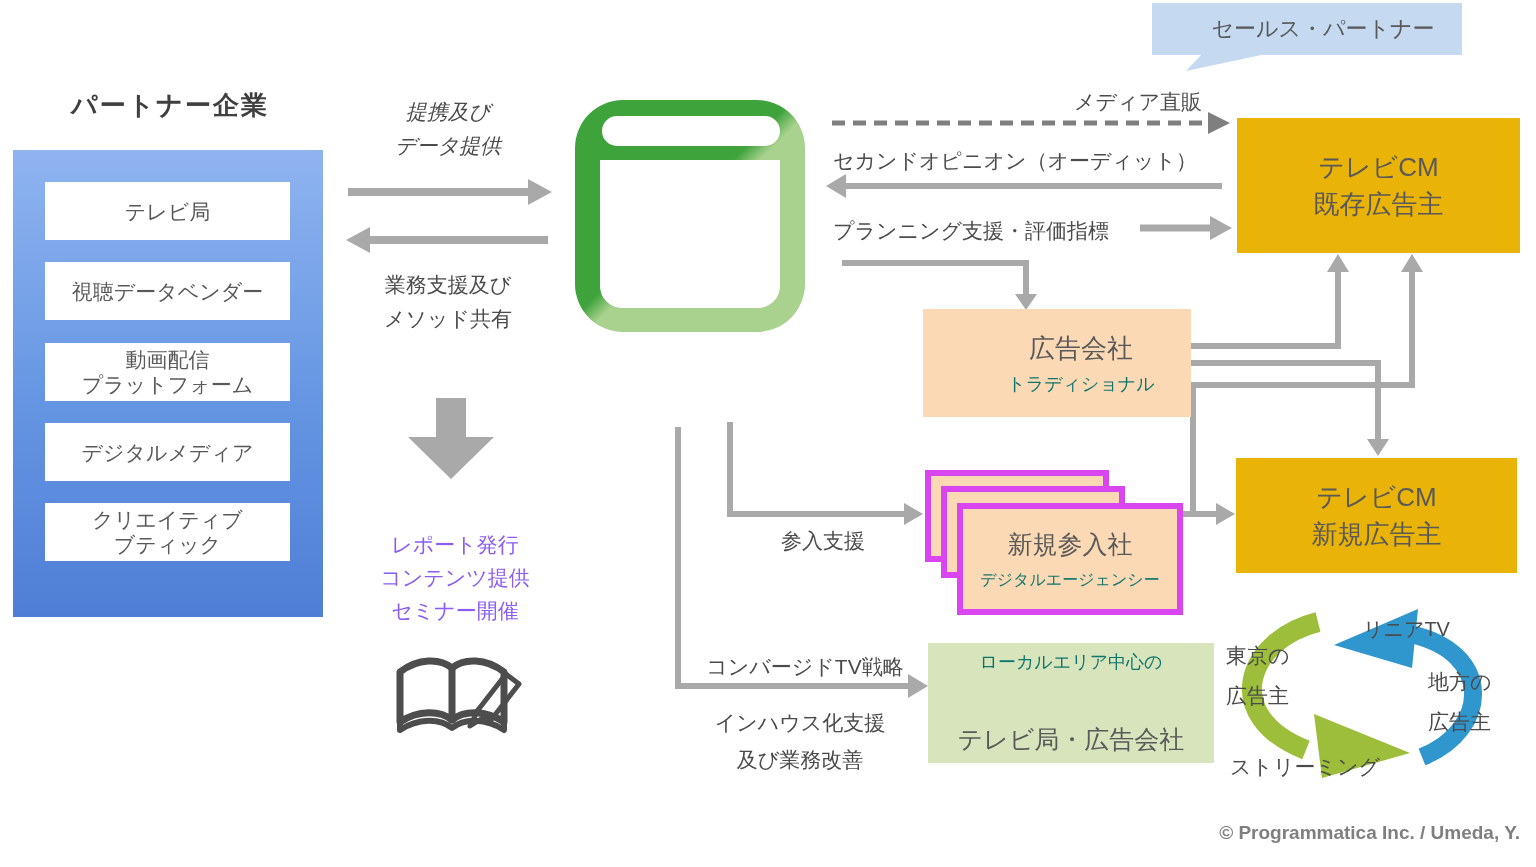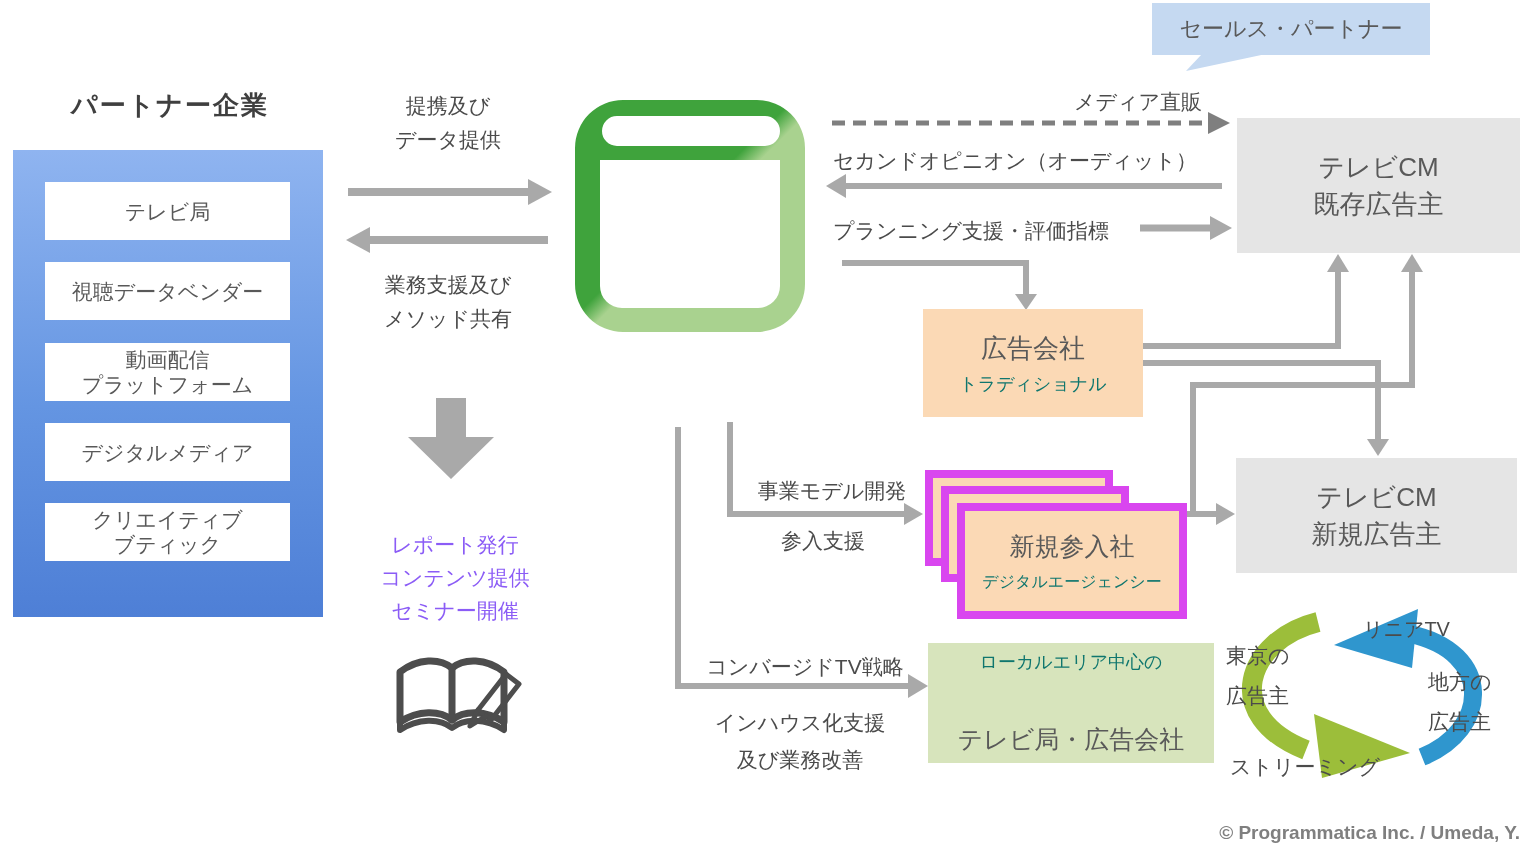--- a/index.html
+++ b/index.html
@@ -21,31 +21,31 @@
     position:absolute;left:32px;width:245px;height:58px;background:#fff;
     display:flex;align-items:center;justify-content:center;
     color:#595959;font-size:21px;line-height:25px;text-align:center;
   }
 
   
   .lbl{color:#4b4b4b;font-size:21px;line-height:34px;z-index:3;}
 
   
   .bx{display:flex;flex-direction:column;align-items:center;justify-content:center;z-index:2;}
-  .bx-pink{background:#e5e5e5;}
-  .bx-peach{background:#fbd9b5;}
+  .bx-pink{background:#eab308;}
+  .bx-peach{background:#fbd9b5;padding-left:48px;}
   .bx-green{background:#d7e4bc;gap:46px;}
   .bx .t1{color:#595959;font-size:26px;line-height:37px;}
   .bx .t2{color:#0f766e;font-size:18px;line-height:26px;margin-top:4px;}
-  .stackbx{position:absolute;background:#fbd9b5;border:8px solid #d946ef;z-index:2;}
+  .stackbx{position:absolute;background:#fbd9b5;border:6px solid #d946ef;z-index:2;}
 
   .bubble{
     left:1152px;top:3px;width:278px;height:52px;background:#c5d9f1;
     display:flex;align-items:center;justify-content:center;
-    color:#595959;font-size:22px;z-index:2;
+    color:#595959;font-size:22px;z-index:2;padding-left:32px;
   }
   .copyright{left:1120px;top:822px;width:400px;text-align:right;
     color:#7f7f7f;font-size:19px;font-weight:700;}
   #overlay{position:absolute;left:0;top:0;z-index:1;}
 </style>
 </head>
 <body>
 
 <div id="canvas">
 
@@ -148,28 +148,27 @@
     <div class="pitem" style="top:112px">視聴データベンダー</div>
     <div class="pitem ml" style="top:193px">動画配信
 プラットフォーム</div>
     <div class="pitem" style="top:273px">デジタルメディア</div>
     <div class="pitem ml" style="top:353px">クリエイティブ
 ブティック</div>
   </div>
 
   <div class="abs bubble">セールス・パートナー</div>
 
-  <div class="abs lbl ml ctr" style="left:348px;top:89px;width:200px;">提携及び
+  <div class="abs lbl ml ctr" style="left:348px;top:95px;width:200px;font-style:italic;">提携及び
 データ提供</div>
   <div class="abs lbl ml ctr" style="left:348px;top:268px;width:200px;">業務支援及び
 メソッド共有</div>
   <div class="abs lbl ctr" style="left:1038px;top:85px;width:200px;">メディア直販</div>
   <div class="abs lbl" style="left:833px;top:144px;">セカンドオピニオン（オーディット）</div>
   <div class="abs lbl" style="left:833px;top:214px;text-align:center;">プランニング支援・評価指標</div>
-  <div class="abs lbl ctr" style="left:732px;top:474px;width:200px;">事業モデル開発</div>
   <div class="abs lbl ctr" style="left:723px;top:524px;width:200px;">参入支援</div>
   <div class="abs lbl ctr" style="left:695px;top:650px;width:220px;">コンバージドTV戦略</div>
   <div class="abs lbl ml ctr" style="left:690px;top:706px;width:220px;line-height:37px;font-family:Liberation Mono, monospace;">インハウス化支援
 及び業務改善</div>
   <div class="abs lbl ml ctr" style="left:355px;top:528px;width:200px;line-height:33px;color:#8b5cf6;">レポート発行
 コンテンツ提供
 セミナー開催</div>
 
   <div class="abs bx bx-pink" style="left:1237px;top:118px;width:283px;height:135px;">
     <div class="t1">テレビCM</div>

